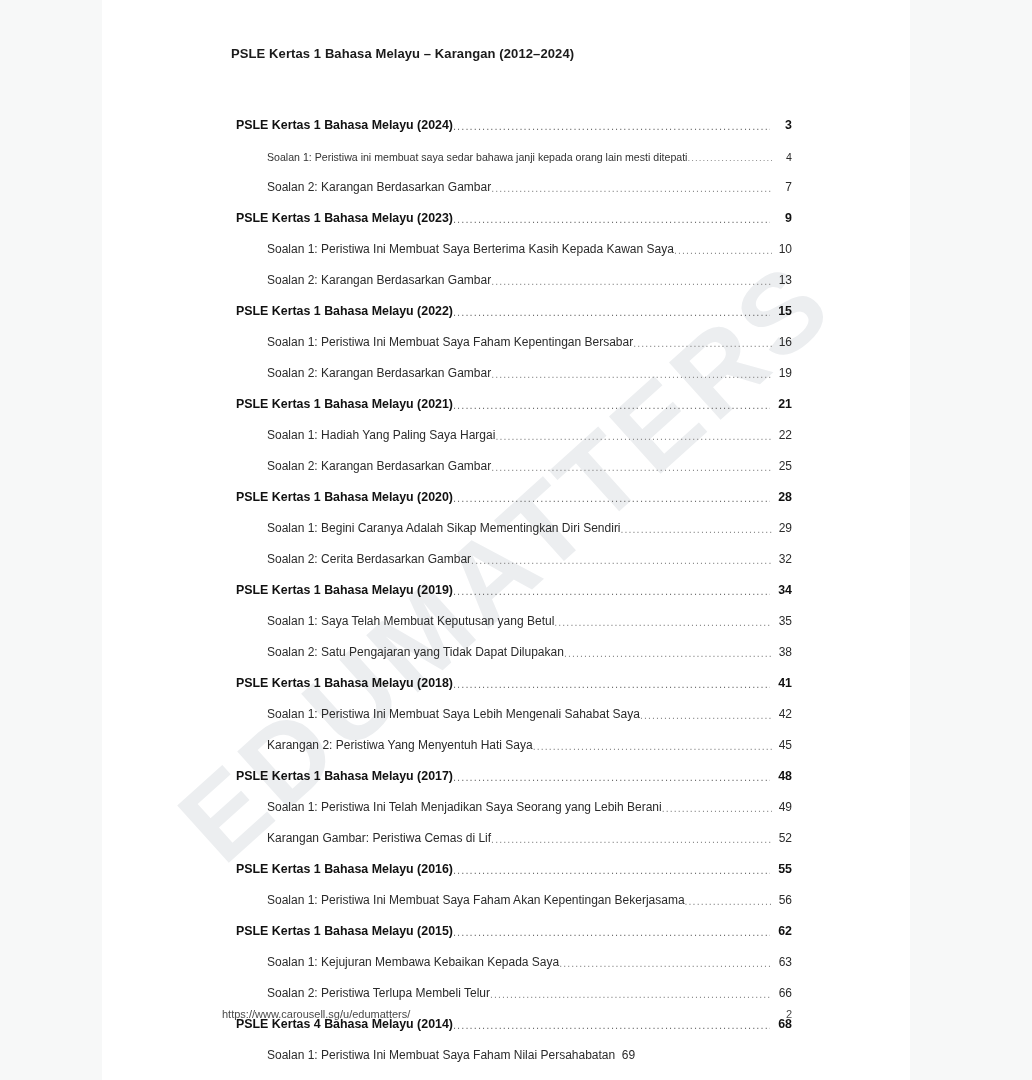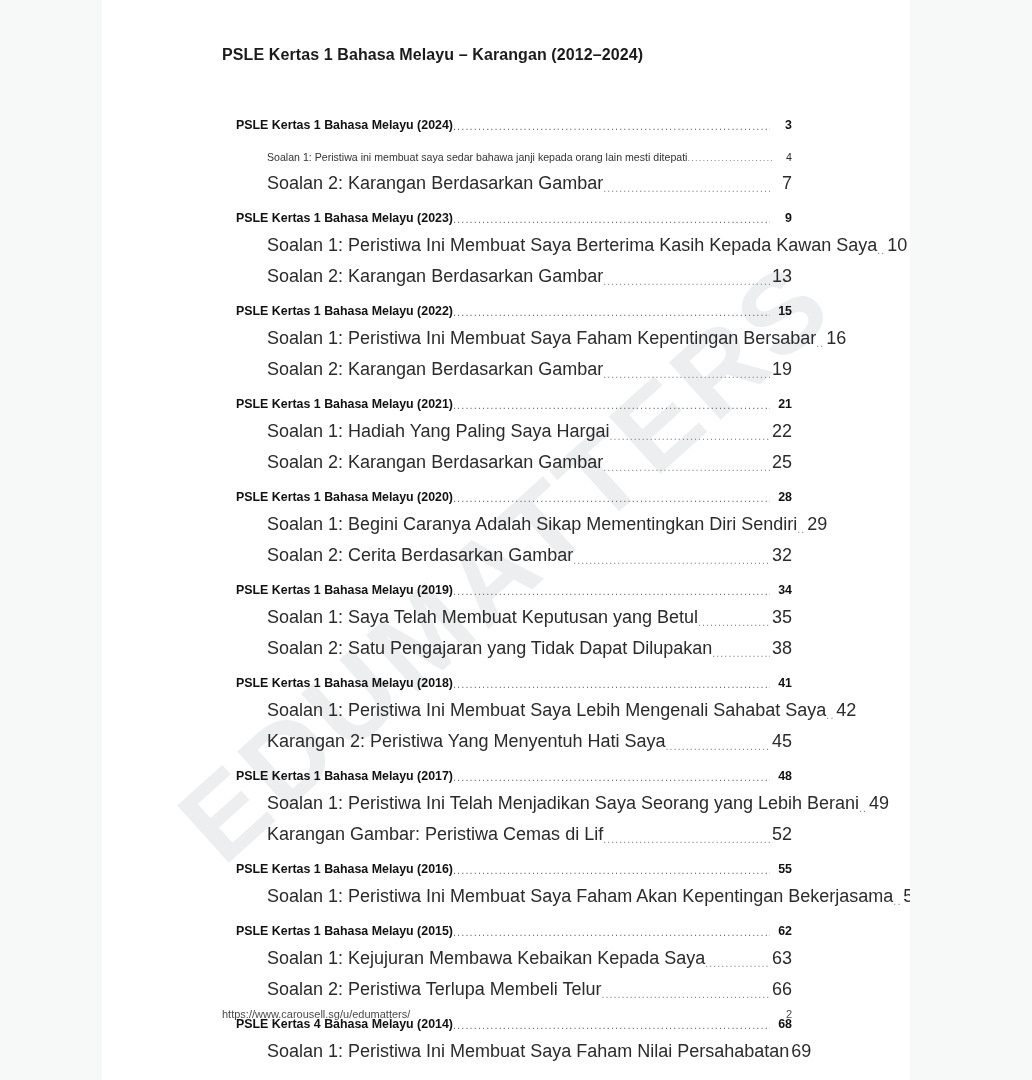--- a/index.html
+++ b/index.html
@@ -61,23 +61,23 @@
 
   
   #content {
     position: relative;
     z-index: 2;
     padding: 0;
   }
 
   #doc-title {
     position: absolute;
-    left: 120px;
+    left: 129px;
     top: 46px;
-    font-size: 16px;
+    font-size: 13px;
     font-weight: 700;
     color: #1b1b1b;
     letter-spacing: 0.1px;
     white-space: nowrap;
   }
 
   #toc {
     position: absolute;
     left: 120px;
     top: 101px;
@@ -126,21 +126,21 @@
     font-weight: 700;
     color: #111111;
     padding-left: 0;
   }
   .lvl1 .toc-dots::after { color: #6f6f6f; font-weight: 400; font-size: 11px; }
   .lvl1 .toc-page { font-weight: 700; min-width: 20px; }
 
   
   .lvl2 {
     height: 31px;
-    font-size: 18px;
+    font-size: 12px;
     font-weight: 400;
     color: #2b2b2b;
     padding-left: 31px;
   }
   .lvl2 .toc-dots::after { color: #8a8a8a; font-size: 10.5px; }
   .lvl2 .toc-page { min-width: 18px; color: #2b2b2b; }
 
   
   .lvl2.small {
     font-size: 10.6px;

